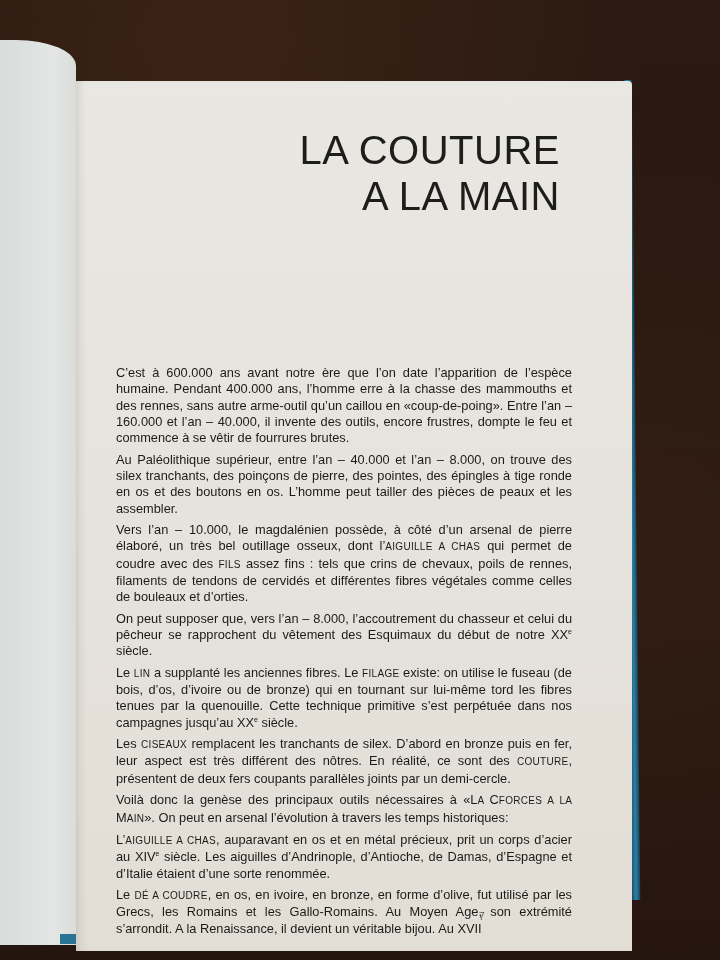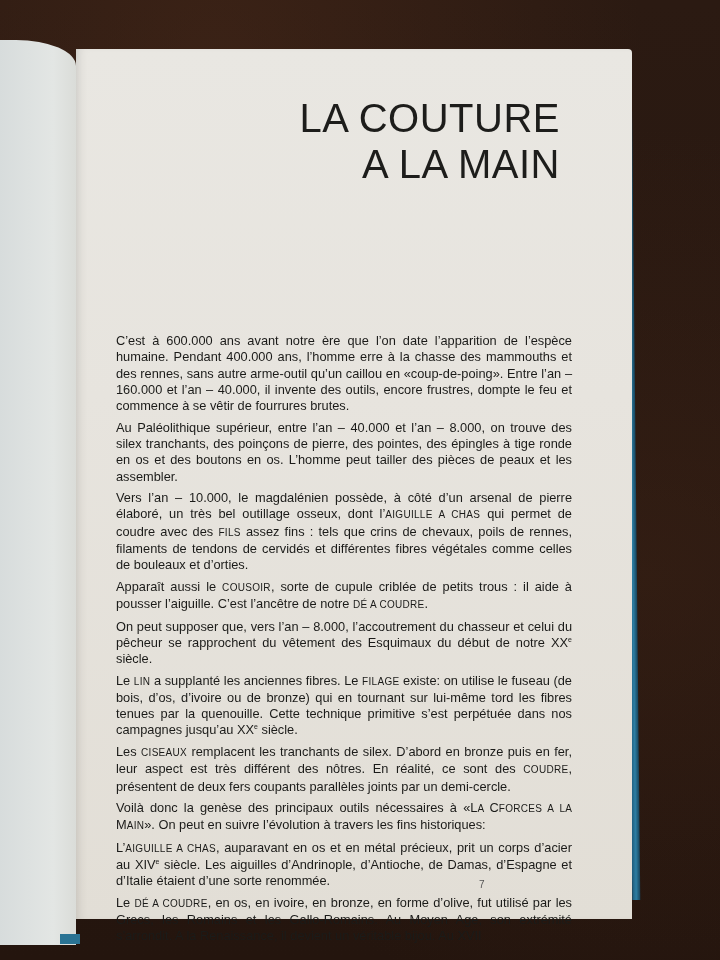--- a/index.html
+++ b/index.html
@@ -20,21 +20,21 @@
   .cover-edge-right {
     position: absolute; left: 628px; top: 80px; width: 8px; height: 820px;
     background: linear-gradient(90deg, #1e5a7a, #2d7ea3 50%, #17445c);
     transform: skewX(0.6deg);
   }
   .cover-edge-bottom {
     position: absolute; left: 60px; top: 934px; width: 20px; height: 10px;
     background: #2a7394;
   }
   .page {
-    position: absolute; left: 76px; top: 49px; width: 556px; height: 870px;
+    position: absolute; left: 76px; top: 81px; width: 556px; height: 870px;
     background: linear-gradient(180deg, #e9e7e2 0%, #e7e4de 40%, #e2ded6 100%);
     border-top-right-radius: 4px;
     box-shadow: inset 8px 0 12px -8px rgba(0,0,0,0.18);
   }
   .page-title {
     position: absolute; right: 72px; top: 46px;
     text-align: right; color: #1d1d1b;
     font-size: 40px; line-height: 46px; letter-spacing: 0.5px;
   }
   .page-title div { white-space: nowrap; }
@@ -61,23 +61,22 @@
 <div class="page">
   <div class="page-title">
     <div>LA COUTURE</div>
     <div>A LA MAIN</div>
   </div>
 
   <div class="body-text" id="body-text">
       <p><span>C’est à 600.000 ans avant notre ère que l’on date l’apparition de l’espèce humaine. Pendant 400.000 ans, l’homme erre à la chasse des mammouths et des rennes, sans autre arme-outil qu’un caillou en «coup-de-poing». Entre l’an  – 160.000 et l’an  – 40.000, il invente des outils, encore frustres, dompte le feu et commence à se vêtir de fourrures brutes.</span></p>
       <p><span>Au Paléolithique supérieur, entre l’an  – 40.000 et l’an  – 8.000, on trouve des silex tranchants, des poinçons de pierre, des pointes, des épingles à tige ronde en os et des boutons en os. L’homme peut tailler des pièces de peaux et les assembler.</span></p>
       <p><span>Vers l’an  – 10.000, le magdalénien possède, à côté d’un arsenal de pierre élaboré, un très bel outillage osseux, dont l’</span><span class="sc">AIGUILLE A CHAS</span><span> qui permet de coudre avec des </span><span class="sc">FILS</span><span> assez fins : tels que crins de chevaux, poils de rennes, filaments de tendons de cervidés et différentes fibres végétales comme celles de bouleaux et d’orties.</span></p>
-      <p><span>Apparaît aussi le </span><span class="sc">COUSOIR</span><span>, sorte de cupule criblée de petits trous : il aide à pousser l’aiguille. C’est l’ancêtre de notre </span><span class="sc">DÉ A COUDRE</span><span>.</span></p>
       <p><span>On peut supposer que, vers l’an  – 8.000, l’accoutrement du chasseur et celui du pêcheur se rapprochent du vêtement des Esquimaux du début de notre XX</span><sup>e</sup><span> siècle.</span></p>
       <p><span>Le </span><span class="sc">LIN</span><span> a supplanté les anciennes fibres. Le </span><span class="sc">FILAGE</span><span> existe: on utilise le fuseau (de bois, d’os, d’ivoire ou de bronze) qui en tournant sur lui-même tord les fibres tenues par la quenouille. Cette technique primitive s’est perpétuée dans nos campagnes jusqu’au XX</span><sup>e</sup><span> siècle.</span></p>
-      <p><span>Les </span><span class="sc">CISEAUX</span><span> remplacent les tranchants de silex. D’abord en bronze puis en fer, leur aspect est très différent des nôtres. En réalité, ce sont des </span><span class="sc">COUDRE</span><span>, présentent de deux fers coupants parallèles joints par un demi-cercle.</span></p>
-      <p><span>Voilà donc la genèse des principaux outils nécessaires à «L</span><span class="sc">A </span><span>C</span><span class="sc">FORCES A LA </span><span>M</span><span class="sc">AIN</span><span>». On peut en suivre l’évolution à travers les fins historiques:</span></p>
+      <p><span>Les </span><span class="sc">CISEAUX</span><span> remplacent les tranchants de silex. D’abord en bronze puis en fer, leur aspect est très différent des nôtres. En réalité, ce sont des </span><span class="sc">COUTURE</span><span>, présentent de deux fers coupants parallèles joints par un demi-cercle.</span></p>
+      <p><span>Voilà donc la genèse des principaux outils nécessaires à «L</span><span class="sc">A </span><span>C</span><span class="sc">FORCES A LA </span><span>M</span><span class="sc">AIN</span><span>». On peut en arsenal l’évolution à travers les temps historiques:</span></p>
       <p><span>L’</span><span class="sc">AIGUILLE A CHAS</span><span>, auparavant en os et en métal précieux, prit un corps d’acier au XIV</span><sup>e</sup><span> siècle. Les aiguilles d’Andrinople, d’Antioche, de Damas, d’Espagne et d’Italie étaient d’une sorte renommée.</span></p>
       <p><span>Le </span><span class="sc">DÉ A COUDRE</span><span>, en os, en ivoire, en bronze, en forme d’olive, fut utilisé par les Grecs, les Romains et les Gallo-Romains. Au Moyen Age, son extrémité s’arrondit. A la Renaissance, il devient un véritable bijou. Au XVII</span></p>
     </div>
 
   <div class="page-number">7</div>
 </div>
 
 </body></html>

